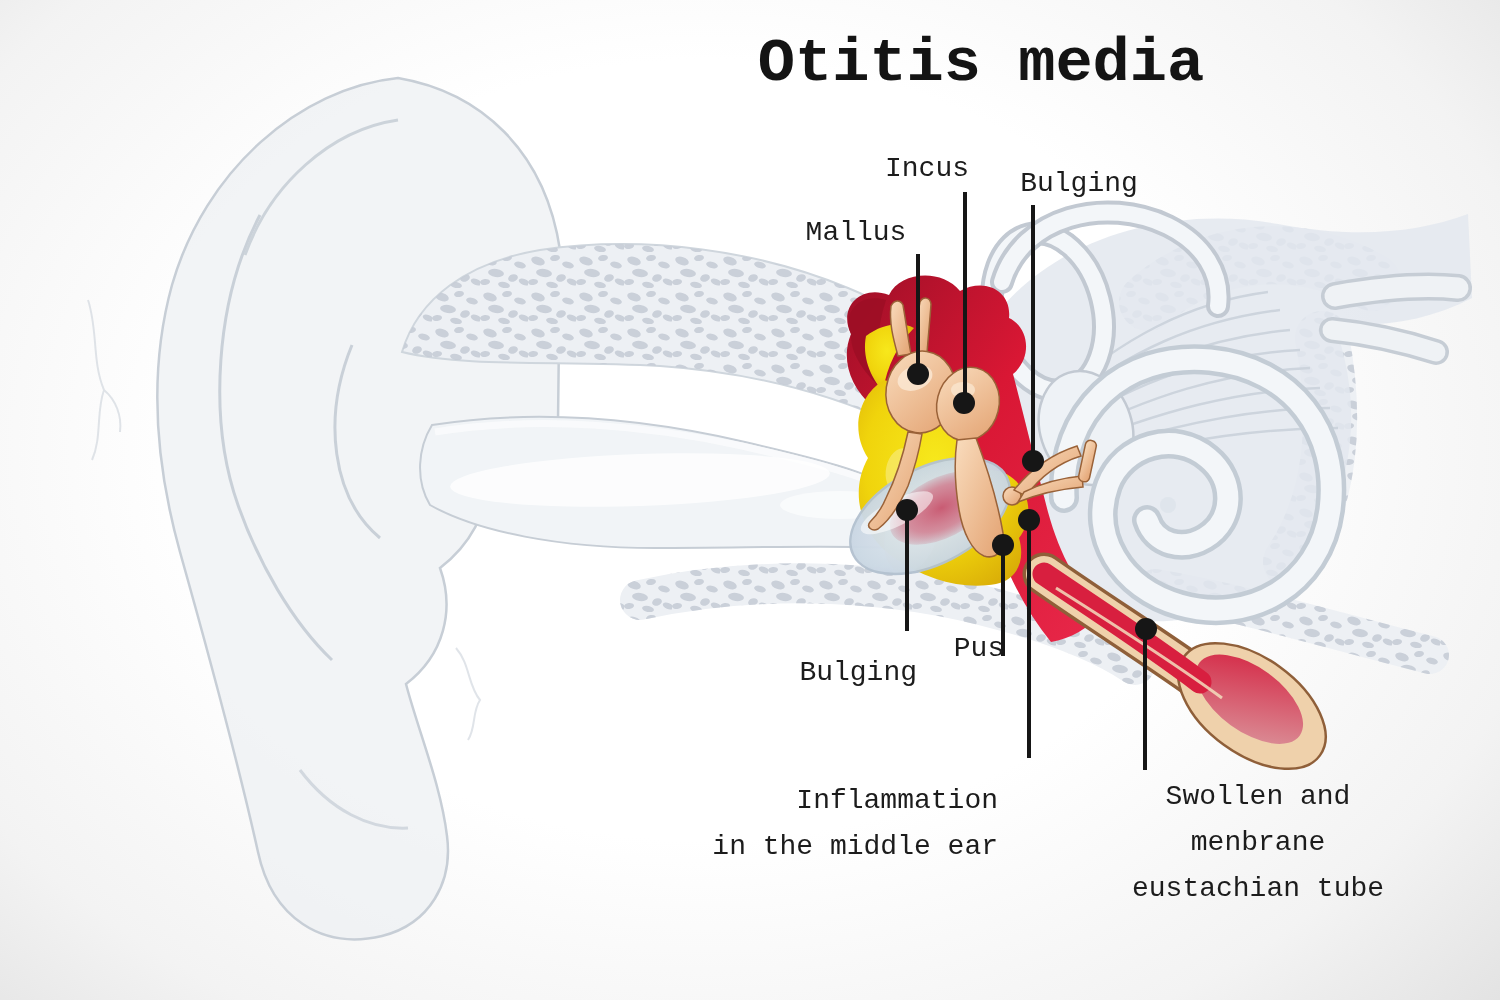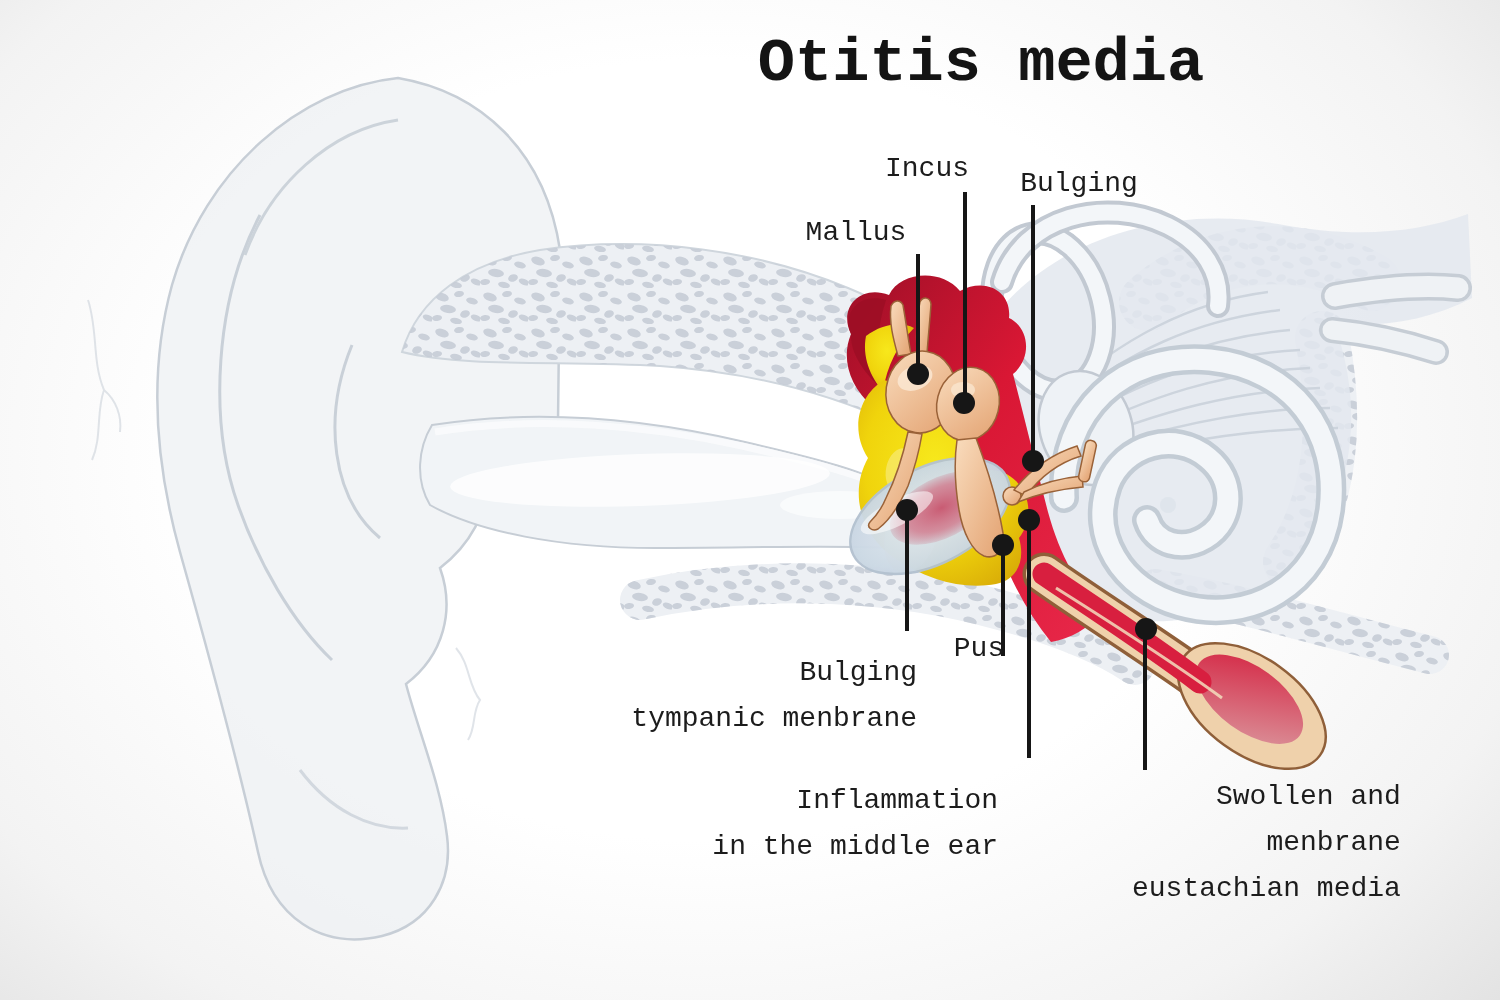--- a/index.html
+++ b/index.html
@@ -13,21 +13,21 @@
   #illustration,#annot-svg{position:absolute;left:0;top:0;width:1500px;height:1000px;}
   #annot-svg{z-index:4;}
   #label-layer{position:absolute;left:0;top:0;width:1500px;height:1000px;z-index:5;}
   .diagram-title{
     position:absolute;transform:translateX(-50%);
     font-size:62px;font-weight:700;color:#141414;letter-spacing:0px;white-space:nowrap;
   }
   .annot{position:absolute;font-size:28px;line-height:46px;color:#1c1c1c;white-space:nowrap;}
   .annot.center{transform:translateX(-50%);text-align:center;}
   .annot.right{transform:translateX(-100%);text-align:right;margin-top:16px;}
-  .annot.left{text-align:right;}
+  .annot.left{text-align:center;}
   .leader-line{stroke:#161616;stroke-width:4;}
   .leader-dot{fill:#161616;}
 </style>
 </head>
 <body>
 
 <div id="stage">
 
   <svg id="illustration" viewBox="0 0 1500 1000">
     <defs>
@@ -245,29 +245,28 @@
         <div>Mallus</div>
       </div>
       <div class="annot center" style="left: 927px; top: 146px;">
         <div>Incus</div>
       </div>
       <div class="annot center" style="left: 1079px; top: 161px;">
         <div>Bulging</div>
       </div>
       <div class="annot right" style="left: 917px; top: 634px;">
         <div>Bulging</div>
-        <div>tympanic menbrane</div>
       </div>
       <div class="annot center" style="left: 979px; top: 626px;">
         <div>Pus</div>
       </div>
       <div class="annot right" style="left: 998px; top: 762px;">
         <div>Inflammation</div>
         <div>in the middle ear</div>
       </div>
       <div class="annot left" style="left: 1132px; top: 774px;">
         <div>Swollen and</div>
         <div>menbrane</div>
-        <div>eustachian media</div>
+        <div>eustachian tube</div>
       </div>
     </div>
 
 </div>
 
 </body></html>

